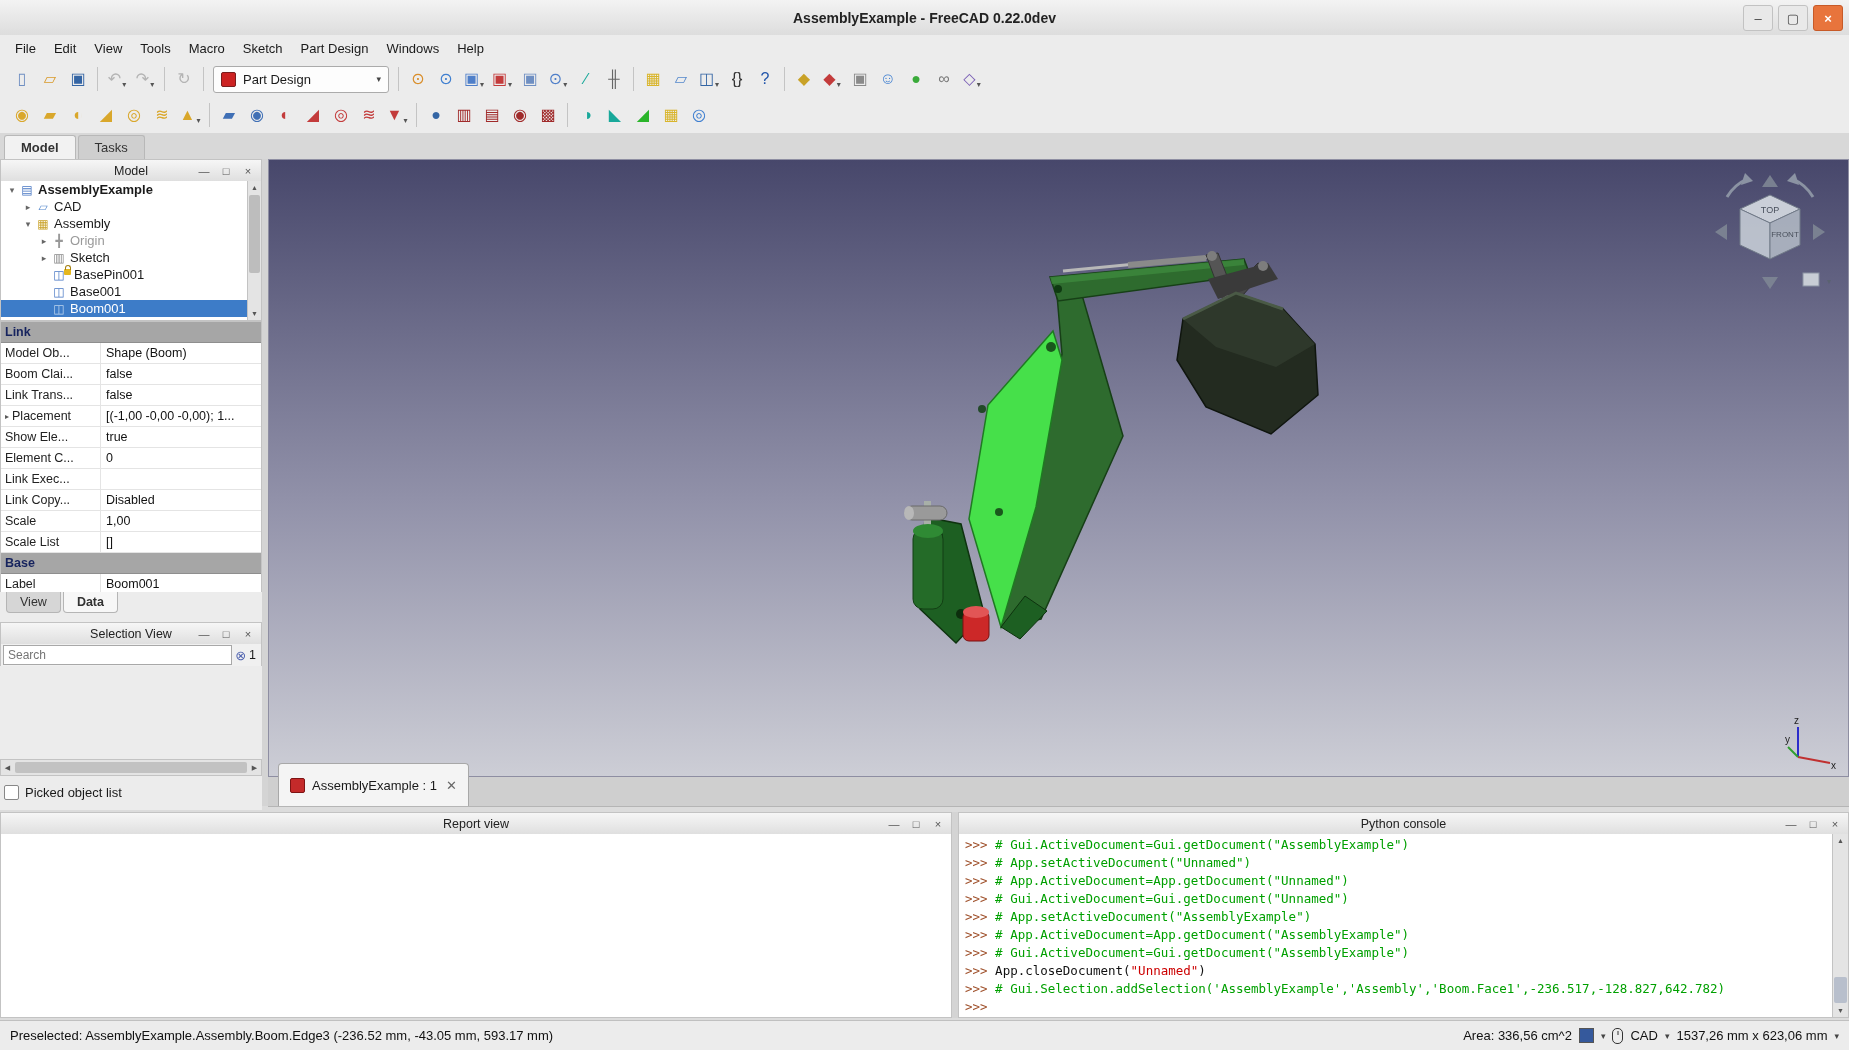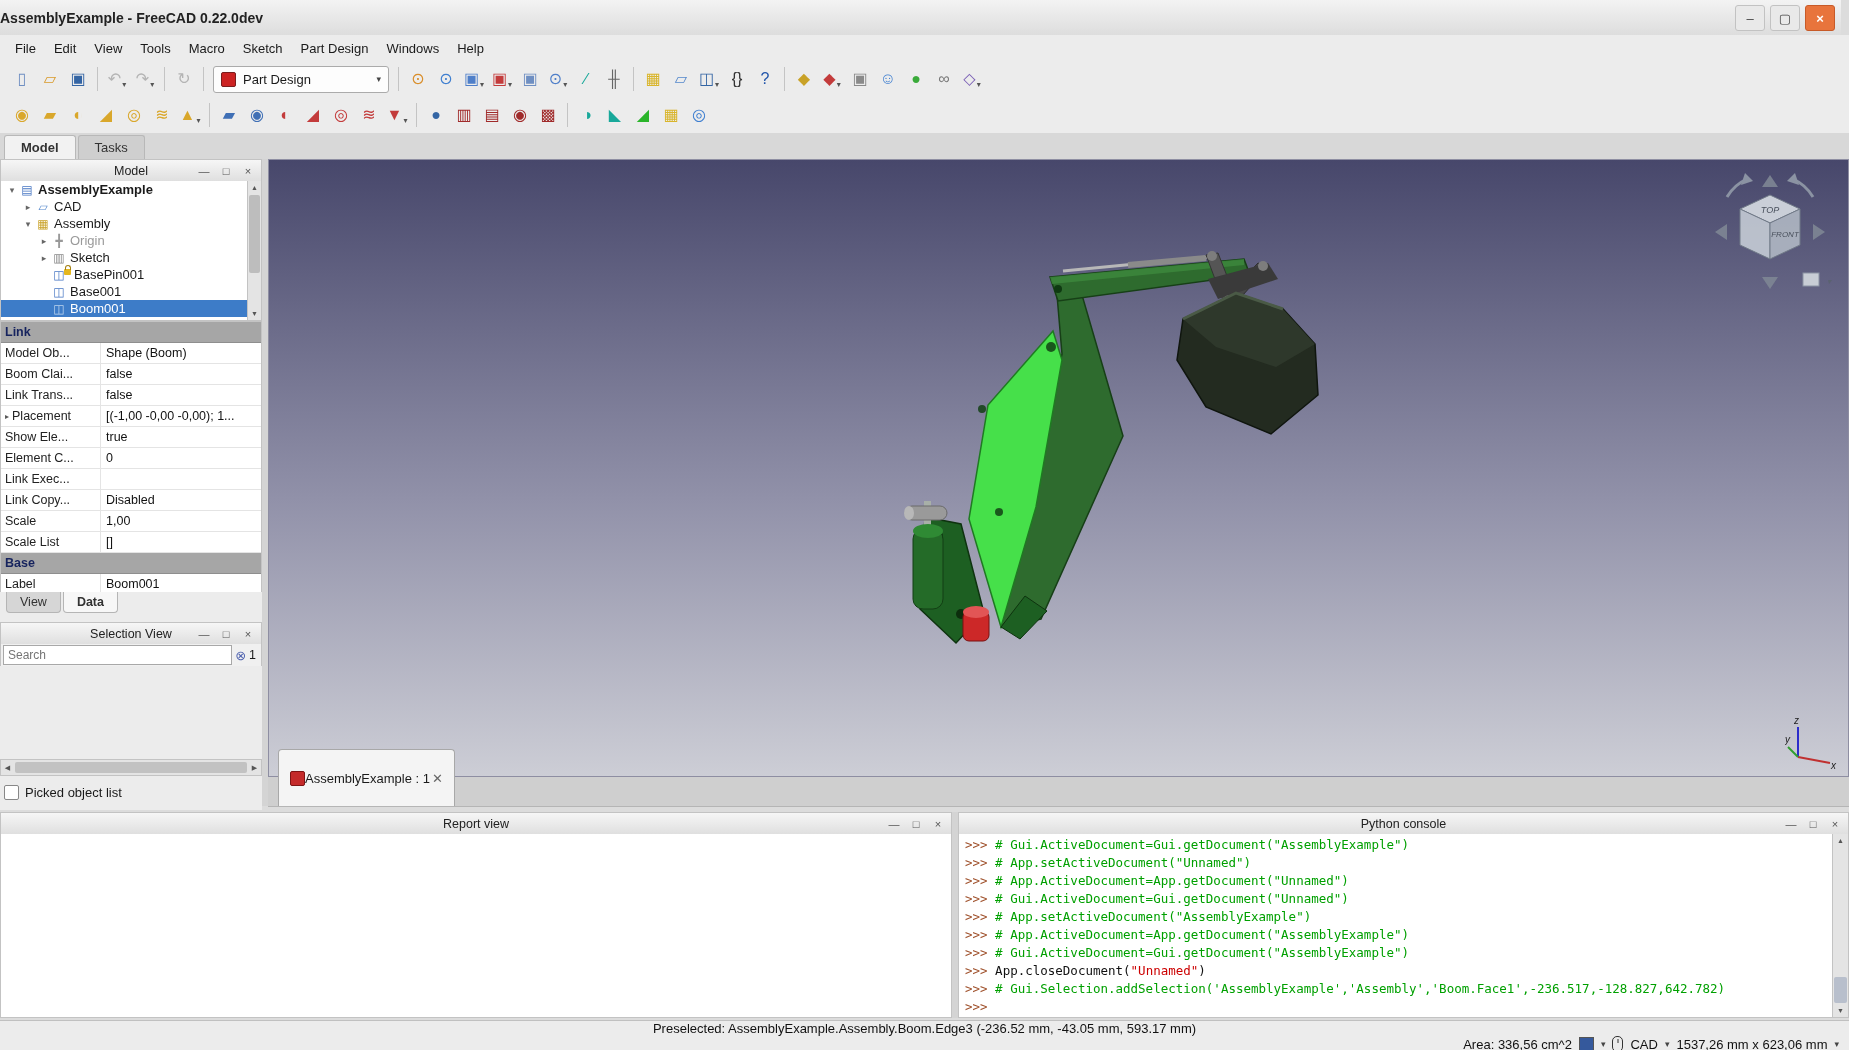--- a/index.html
+++ b/index.html
@@ -2,23 +2,23 @@
 <html style="--sel: #3d7cc8; --close: #e8743c; --comment: #00a000; --string: #cc0000; --prompt: #a0522d;"><head>
 <meta charset="utf-8">
 <style>
   html,body{margin:0;padding:0;}
   body{width:1849px;height:1050px;overflow:hidden;background:#dcdcdc;
        font-family:"Liberation Sans",sans-serif;font-size:13px;color:#1a1a1a;
        -webkit-font-smoothing:antialiased;}
   .app{position:absolute;inset:0;width:1849px;height:1050px;}
 
   
-  #titlebar{position:absolute;top:0;left:0;right:8px;height:35px;
+  #titlebar{position:absolute;top:0;left:0;right:0;height:35px;
     background:linear-gradient(#f3f3f3,#dddddd);border-bottom:1px solid #bdbdbd;
-    display:flex;align-items:center;}
+    display:flex;align-items:center;justify-content:center;}
   #title-text{font-weight:bold;font-size:14px;color:#222;}
   #win-btns{position:absolute;right:6px;top:5px;display:flex;gap:5px;}
   .win-btn{width:28px;height:24px;border-radius:3px;background:#e9e9e9;border:1px solid #c2c2c2;
     display:flex;align-items:center;justify-content:center;font-size:13px;color:#444;}
   .win-btn.close{background:var(--close,#e8743c);border-color:#c75a28;color:#fff;font-weight:bold;}
 
   
   #menubar{position:absolute;top:35px;left:0;right:0;height:26px;background:#ececec;
     border-bottom:1px solid #d2d2d2;display:flex;align-items:center;padding-left:6px;}
   .menu-item{padding:4px 9px;color:#1a1a1a;}
@@ -117,22 +117,22 @@
   #vp-splitter{position:absolute;top:159px;left:262px;width:6px;bottom:244px;background:#d4d4d4;}
   #viewport{position:absolute;top:159px;left:268px;right:0;height:618px;
     box-shadow:inset 0 0 0 1px #8e8ea2;overflow:hidden;}
   #model-svg{position:absolute;inset:0;width:100%;height:100%;}
   #navcube{position:absolute;top:8px;right:14px;}
   #axis-ind{position:absolute;bottom:6px;right:10px;}
   .svg-label{font-family:"Liberation Sans",sans-serif;}
 
   #doc-tabbar{position:absolute;top:777px;left:268px;right:0;height:29px;background:#cfcfcf;
     border-bottom:1px solid #b5b5b5;display:flex;align-items:flex-end;padding-left:10px;}
-  .doc-tab{display:flex;align-items:center;background:#f4f4f4;border:1px solid #a8a8a8;
-    border-bottom:none;height:26px;padding:15px 11px;border-radius:4px 4px 0 0;font-size:13px;}
+  .doc-tab{display:flex;align-items:center;gap:7px;background:#f4f4f4;border:1px solid #a8a8a8;
+    border-bottom:none;height:26px;padding:8px 11px;border-radius:4px 4px 0 0;font-size:13px;}
   .doc-tab-ico{width:13px;height:13px;border-radius:2px;background:#c42a2a;border:1px solid #7e1414;}
   .doc-tab-close{color:#666;font-size:13px;margin-left:2px;}
 
   
   #bottom-dock{position:absolute;top:812px;left:0;right:0;height:206px;}
   #report-panel{position:absolute;top:0;left:0;width:952px;height:100%;}
   #bd-splitter{position:absolute;top:0;left:952px;width:6px;height:100%;background:#d4d4d4;}
   #python-panel{position:absolute;top:0;left:958px;right:0;height:100%;}
   .dock-body{position:absolute;top:22px;left:0;right:0;bottom:0;background:#fff;
     border:1px solid #c3c3c3;border-top:none;overflow:hidden;}
@@ -141,21 +141,21 @@
   .py-prompt{color:var(--prompt,#a0522d);}
   .py-comment{color:var(--comment,#00a000);}
   .py-code{color:#111;}
   .py-string{color:var(--string,#cc0000);}
   #py-scroll{position:absolute;top:22px;right:0;width:15px;bottom:0;background:#e4e4e4;
     border:1px solid #c3c3c3;border-top:none;}
   #py-thumb{position:absolute;bottom:14px;left:1px;right:1px;height:26px;background:#b8bfcc;border-radius:2px;}
 
   
   #statusbar{position:absolute;left:0;right:0;bottom:0;height:29px;background:#ececec;
-    border-top:1px solid #c0c0c0;display:flex;align-items:center;padding:0 10px;font-size:13px;color:#111;flex-direction:column;}
+    border-top:1px solid #c0c0c0;display:flex;align-items:center;padding:0 10px;font-size:13px;color:#111;}
   #status-right{margin-left:auto;display:flex;align-items:center;gap:7px;}
   .sb-swatch{width:13px;height:13px;background:#35599c;border:1px solid #555;}
   .sb-dd{font-size:9px;color:#444;}
   .mouse-icon{width:9px;height:14px;border:1.5px solid #333;border-radius:5px;position:relative;}
   .mouse-icon::after{content:'';position:absolute;left:50%;top:2px;width:1px;height:4px;
     background:#333;transform:translateX(-50%);}
 </style>
 </head>
 <body>
 
@@ -502,21 +502,21 @@
     </div>
 
     <div id="picked-row">
       <span class="checkbox"></span>
       <span>Picked object list</span>
     </div>
   </div>
 
   <div id="vp-splitter"></div>
 
-  <div id="viewport" style="background: linear-gradient(rgb(71, 71, 107) 0%, rgb(145, 145, 169) 55%, rgb(205, 206, 214) 100%); font-style: italic;">
+  <div id="viewport" style="background: linear-gradient(rgb(71, 71, 107) 0%, rgb(145, 145, 169) 55%, rgb(205, 206, 214) 100%);">
     <svg id="model-svg" viewBox="0 0 1581 618" preserveAspectRatio="none">
 
       <polygon points="788,124 814,136 855,277 773,460 733,468 761,348 794,195" stroke="#173f17" stroke-width="1.5" fill="#2e6b2e"></polygon>
 
       <polygon points="782,118 976,100 982,116 790,142" stroke="#173f17" stroke-width="1.5" fill="#2e6b2e"></polygon>
       <polygon points="782,118 976,100 976,106 784,125" fill="#3d8a3d" opacity="0.8"></polygon>
 
       <line x1="795" y1="112" x2="940" y2="98" stroke="#b8b8b8" stroke-width="3"></line>
       <line x1="860" y1="106" x2="938" y2="99" stroke="#8a8a8a" stroke-width="6"></line>
 

